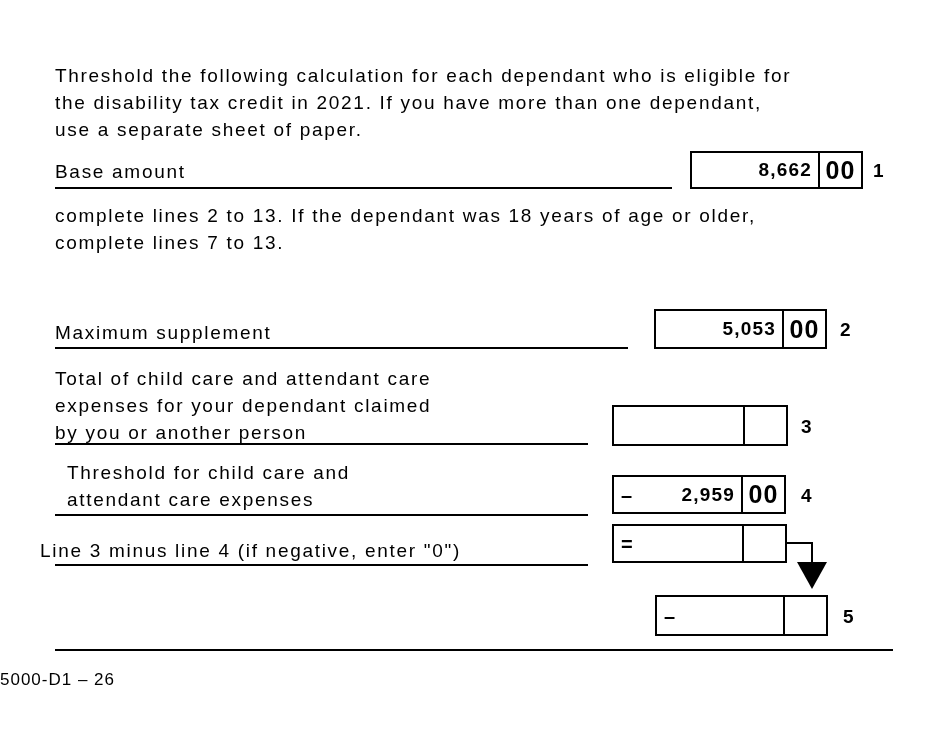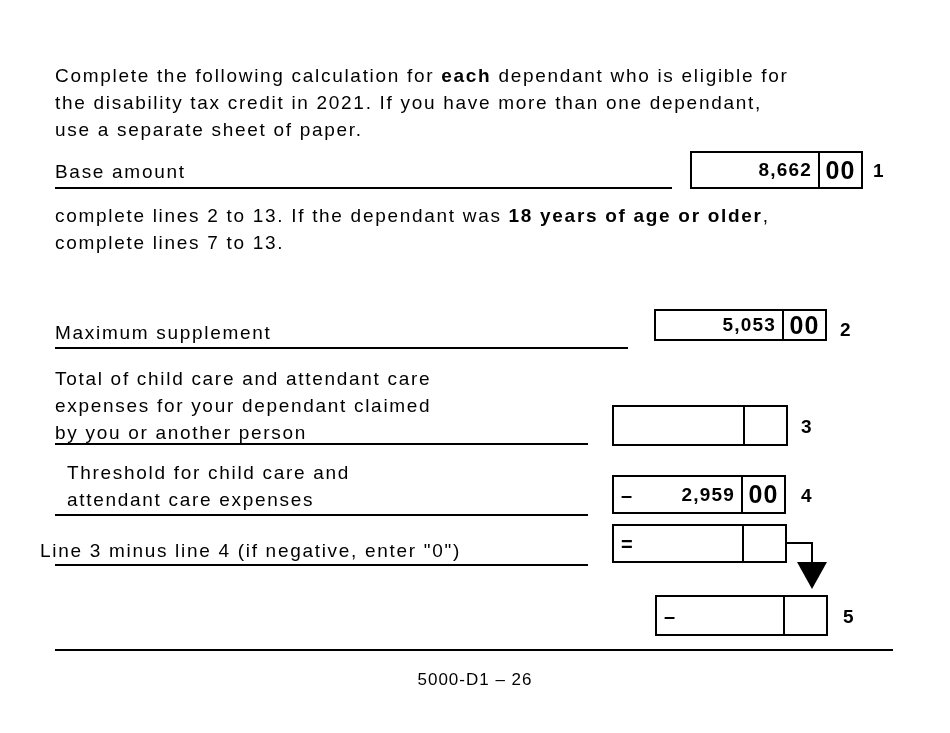--- a/index.html
+++ b/index.html
@@ -13,21 +13,21 @@
     overflow: hidden;
   }
   .txt {
     position: absolute;
     font-size: 19px;
     letter-spacing: 1.7px;
     white-space: nowrap;
     line-height: 27px;
   }
   .para span { display: inline; }
-  .bold { font-weight: bold; }
+  .bold { font-weight: normal; }
   .rule {
     position: absolute;
     height: 2px;
     background: #000000;
   }
   .amtbox {
     position: absolute;
     display: flex;
     box-sizing: border-box;
     border: 2px solid #000000;
@@ -72,52 +72,52 @@
   .arrow-head {
     position: absolute;
     width: 0; height: 0;
     border-left: 15px solid transparent;
     border-right: 15px solid transparent;
     border-top: 27px solid #000000;
   }
   .footer {
     position: absolute;
     left: 0; width: 950px;
-    text-align: center;
+    text-align: left;
     font-size: 17px;
     letter-spacing: 1px;
   }
 </style>
 </head>
 <body>
 
 <div class="page">
 
   <div class="txt para" style="left:55px; top:62px;">
-    <div><span>Complete the following calculation for </span><span class="bold">each</span><span> dependant who is eligible for</span></div>
+    <div><span>Threshold the following calculation for </span><span class="bold">each</span><span> dependant who is eligible for</span></div>
     <div>the disability tax credit in 2021. If you have more than one dependant,</div>
     <div>use a separate sheet of paper.</div>
   </div>
 
   <div class="txt" style="left:55px; top:158px;">Base amount</div>
   <div class="rule" style="left:55px; top:187px; width:617px;"></div>
   <div class="amtbox" style="left:690px; top:151px; width:173px; height:38px;">
     <div class="dollars">8,662</div>
     <div class="cents">00</div>
   </div>
   <div class="lineno" style="left:873px; top:160px;">1</div>
 
   <div class="txt para" style="left:55px; top:202px;">
     <div><span>complete lines 2 to 13. If the dependant was </span><span class="bold">18 years of age or older</span><span>,</span></div>
     <div>complete lines 7 to 13.</div>
   </div>
 
   <div class="txt" style="left:55px; top:319px;">Maximum supplement</div>
   <div class="rule" style="left:55px; top:347px; width:573px;"></div>
-  <div class="amtbox" style="left:654px; top:309px; width:173px; height:32px;">
+  <div class="amtbox" style="left:654px; top:309px; width:173px; height:40px;">
     <div class="dollars">5,053</div>
     <div class="cents">00</div>
   </div>
   <div class="lineno" style="left:840px; top:319px;">2</div>
 
   <div class="txt para" style="left:55px; top:365px;">
     <div>Total of child care and attendant care</div>
     <div>expenses for your dependant claimed</div>
     <div>by you or another person</div>
   </div>

